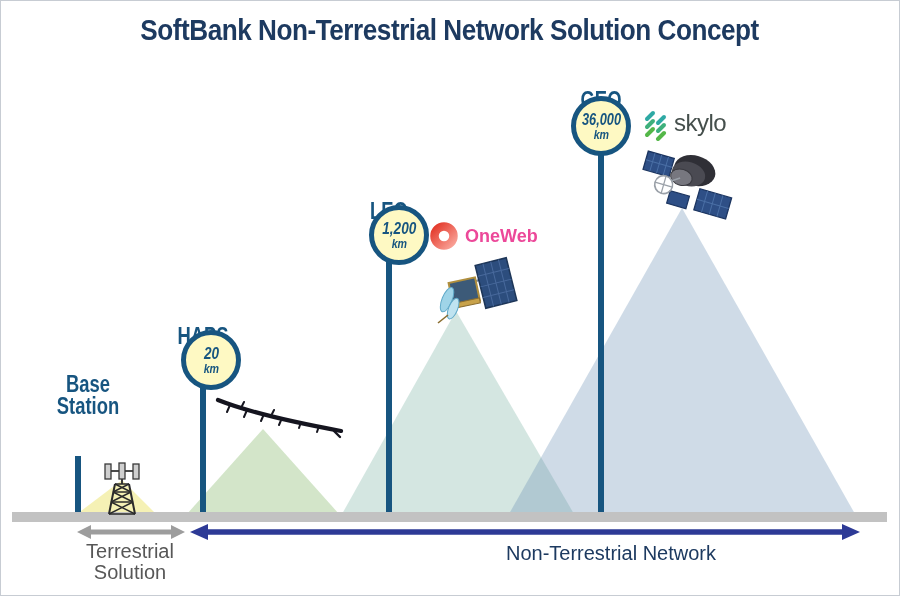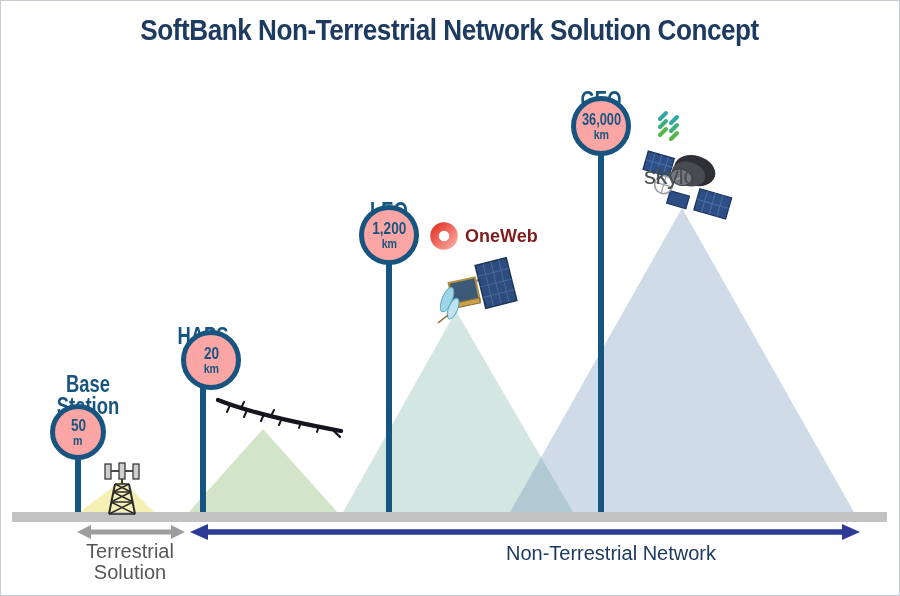--- a/index.html
+++ b/index.html
@@ -14,49 +14,49 @@
   .z1{z-index:1}.z4{z-index:4}
   
   .marker-label{width:140px;text-align:center;font-size:23px;font-weight:700;color:#175580;
                 line-height:22px;white-space:pre-line;z-index:5;}
   .marker-label>span{display:block;transform:scaleX(0.8);transform-origin:center;white-space:pre-line;}
   #lbl-base{left:17px;top:350px;}
   #lbl-haps{left:132px;top:302px;}
   #lbl-leo{left:318px;top:177px;}
   #lbl-geo{left:530px;top:66px;}
   
-  .alt-circle{border:5px solid #175580;border-radius:50%;background:#fca5a5;display:flex;
+  .alt-circle{border:5px solid #175580;border-radius:50%;background:#fef9c3;display:flex;
               flex-direction:column;align-items:center;justify-content:center;z-index:5;
-              box-sizing:border-box;}
+              box-sizing:border-box;font-style:italic;}
   #circ-base{left:49px;top:403px;width:56px;height:56px;}
   #circ-haps{left:180px;top:329px;width:60px;height:60px;}
-  #circ-leo{left:358px;top:204px;width:60px;height:60px;}
+  #circ-leo{left:368px;top:204px;width:60px;height:60px;}
   #circ-geo{left:570px;top:95px;width:60px;height:60px;}
   .alt-value{display:block;font-size:17px;font-weight:700;color:#175580;line-height:17px;
              transform:scaleX(0.8);transform-origin:center;white-space:nowrap;}
   .alt-unit{display:block;font-size:13px;font-weight:700;color:#175580;line-height:14px;
             transform:scaleX(0.82);transform-origin:center;}
   #circ-geo .alt-value{font-size:16px;}
   
   .pole{width:6px;background:#175580;z-index:2;}
   #pole-base{left:74px;top:455px;height:58px;}
   #pole-haps{left:199px;top:385px;height:128px;}
   #pole-leo{left:385px;top:260px;height:253px;}
   #pole-geo{left:597px;top:151px;height:362px;}
   
   .ground{left:11px;top:511px;width:875px;height:10px;background:#c2c2c2;z-index:3;}
   
   .logo-row{display:flex;align-items:center;z-index:4;}
   .hapsmobile-text{font-size:17px;font-weight:700;color:#3c3473;letter-spacing:0px;
                    transform:scaleX(0.85);transform-origin:left center;white-space:nowrap;}
-  .oneweb-text{font-size:18px;font-weight:700;color:#7f1d1d;white-space:nowrap;}
+  .oneweb-text{font-size:18px;font-weight:700;color:#ec4899;white-space:nowrap;}
   .skylo-text{font-size:24px;font-weight:400;color:#454f4c;letter-spacing:-0.5px;white-space:nowrap;}
   #logo-haps{left:245px;top:340px;gap:7px;}
   #logo-oneweb{left:428px;top:220px;gap:6px;}
-  #logo-skylo{left:643px;top:104px;gap:21px;flex-direction:column;}
+  #logo-skylo{left:643px;top:104px;gap:4px;}
   
   .terr-label{left:59px;top:540px;width:140px;text-align:center;font-size:20px;color:#575757;
               line-height:21px;white-space:pre-line;z-index:4;}
   .nonterr-label{left:315px;top:541px;width:400px;text-align:right;font-size:20px;
                  color:#1d3a60;z-index:4;}
 </style>
 </head>
 <body>
 
 <div class="stage">
@@ -161,24 +161,20 @@
   <div class="abs marker-label" id="lbl-base">
     <span>Base
 Station</span></div>
   <div class="abs marker-label" id="lbl-haps">
     <span>HAPS</span></div>
   <div class="abs marker-label" id="lbl-leo">
     <span>LEO</span></div>
   <div class="abs marker-label" id="lbl-geo">
     <span>GEO</span></div>
 
-  <div class="abs alt-circle" id="circ-base">
-    <span class="alt-value">50</span>
-    <span class="alt-unit">m</span>
-  </div>
   <div class="abs alt-circle" id="circ-haps">
     <span class="alt-value">20</span>
     <span class="alt-unit">km</span>
   </div>
   <div class="abs alt-circle" id="circ-leo">
     <span class="alt-value">1,200</span>
     <span class="alt-unit">km</span>
   </div>
   <div class="abs alt-circle" id="circ-geo">
     <span class="alt-value">36,000</span>

